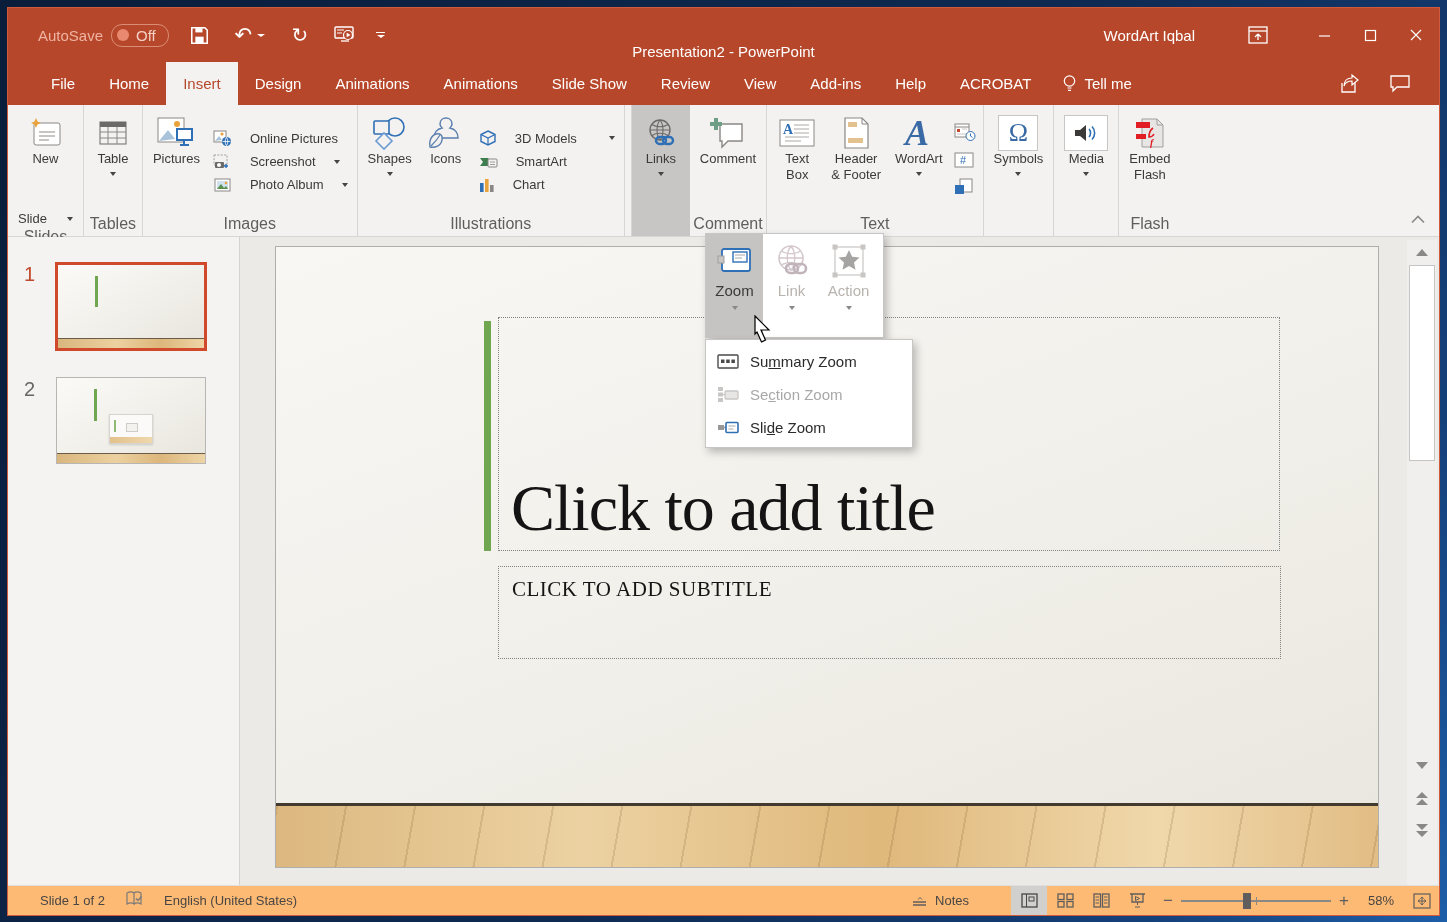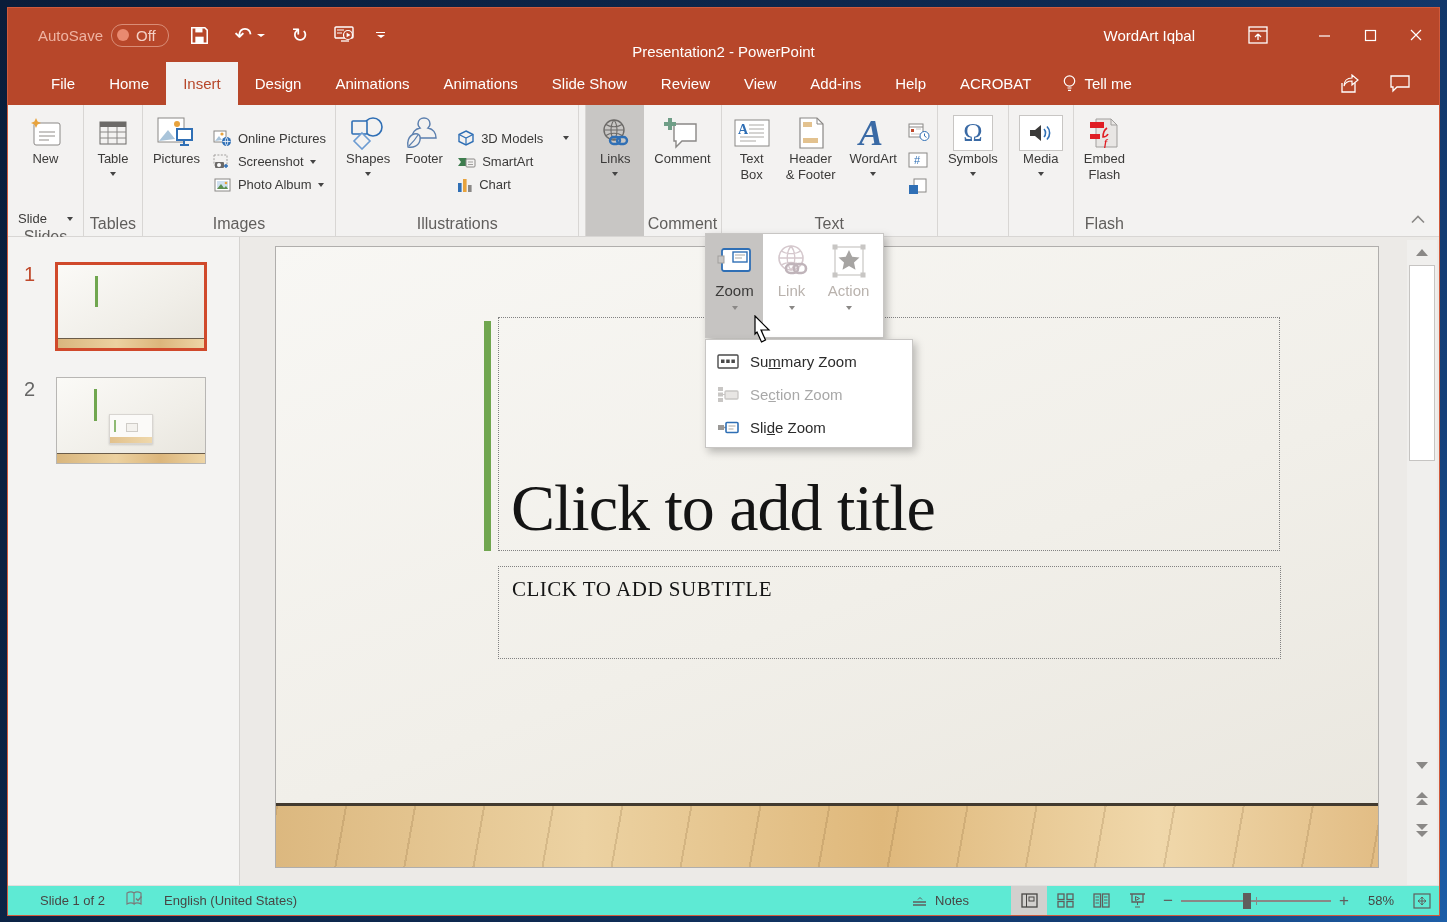--- a/index.html
+++ b/index.html
@@ -36,21 +36,21 @@
   .rgroup { display:flex; flex-direction:column; border-right:1px solid #d8d6d4; padding:3px 3px 0 3px; }
   .rgroup-items { flex:1; display:flex; align-items:stretch; }
   .rgroup-label { height:22px; line-height:20px; text-align:center; font-size:16px; color:#605e5c; }
   .bigbtn { display:flex; flex-direction:column; align-items:center; padding:7px 7px 0 7px; min-width:52px; }
   .bigbtn .bicon { height:36px; display:flex; align-items:center; justify-content:center; }
   .blabel { font-size:13px; color:#3b3a39; line-height:16px; text-align:center; white-space:nowrap; }
   .bl2 { display:flex; align-items:center; justify-content:center; gap:20px;margin-top:44px; }
   .caret { width:0; height:0; border-left:3.5px solid transparent; border-right:3.5px solid transparent; border-top:4px solid #444; }
   .caret.lone { margin-top:5px; }
   .smallcol { display:flex; flex-direction:column; justify-content:center; gap:7px; padding:0 6px; }
-  .smallbtn { display:flex; align-items:center; gap:6px; font-size:13px; color:#3b3a39; white-space:nowrap; }
+  .smallbtn { display:flex; align-items:center; gap:18px; font-size:13px; color:#3b3a39; white-space:nowrap; }
   .iconcol { display:flex; flex-direction:column; justify-content:center; gap:6px; padding:0 4px; }
   .links-group { background:#c8c6c4; border-right:none; }
   .collapse-ribbon { position:absolute; right:14px; bottom:8px; }
 
   
   .content { flex:1; display:flex; min-height:0; background:#eceae7; position:relative; }
   .thumbpanel { width:232px; background:#f4f3f2; border-right:1px solid #d4d2d0; position:relative; flex:0 0 auto; }
   .slidenum1 { position:absolute; left:16px; top:26px; font-size:20px; color:#c0492c; }
   .slidenum2 { position:absolute; left:16px; top:141px; font-size:20px; color:#666; }
   .thumb { position:absolute; overflow:hidden; }
@@ -83,21 +83,21 @@
 
   
   .vscroll { position:absolute; right:2px; top:3px; width:30px; bottom:0; background:#f0efed; }
   .sbtn { position:absolute; left:2px; width:26px; height:20px; display:flex; align-items:center; justify-content:center; }
   .tri-up { width:0; height:0; border-left:6px solid transparent; border-right:6px solid transparent; border-bottom:7px solid #8a8886; }
   .tri-down { width:0; height:0; border-left:6px solid transparent; border-right:6px solid transparent; border-top:7px solid #8a8886; }
   .sthumb { position:absolute; left:2px; top:25px; width:26px; height:196px; background:#fff; border:1px solid #c6c4c2; }
   .dblchev { display:flex; flex-direction:column; gap:1px; align-items:center; }
 
   
-  .statusbar { height:30px; background:#5eead4; border-top:1px solid #e1dfdd; display:flex; align-items:center; font-size:13px; color:#484644; flex:0 0 auto; }
+  .statusbar { height:30px; background:#fdba74; border-top:1px solid #e1dfdd; display:flex; align-items:center; font-size:13px; color:#484644; flex:0 0 auto; }
   .sb-left { display:flex; align-items:center; gap:20px; padding-left:32px; }
   .sb-right { margin-left:auto; display:flex; align-items:center; height:100%; }
   .notesbtn { display:flex; align-items:center; gap:7px; padding:0 14px; height:100%; }
   .viewbtn { width:36px; height:100%; display:flex; align-items:center; justify-content:center; }
   .viewbtn.active { background:#d2d0ce; }
   .zoomout, .zoomin { width:26px; height:100%; display:flex; align-items:center; justify-content:center; font-size:17px; color:#605e5c; }
   .ztrack { position:relative; width:150px; height:100%; }
   .ztrack .line { position:absolute; left:0; right:0; top:14px; height:2px; background:#8a8886; }
   .ztrack .tick { position:absolute; left:50%; top:11px; width:1px; height:8px; background:#8a8886; }
   .ztrack .zthumb { position:absolute; left:62px; top:7px; width:8px; height:16px; background:#605e5c; }
@@ -328,21 +328,21 @@
             <span class="caret lone"></span>
           </div>
           <div class="bigbtn">
             <span class="bicon">
               <svg width="40" height="34" viewBox="0 0 40 34">
                   <path d="M14 8c0-4 3-6 6-6s6 2 6 6c0 2-1 3-2 4 5 1 8 5 8 10H8c0-5 3-9 8-10-1-1-2-2-2-4z" fill="none" stroke="#5b7fae" stroke-width="1.5"></path>
                   <path d="M10 18C4 20 3 27 4 31c5 1 11-1 12-7 1-5-2-7-6-6z" fill="#f3f2f1" stroke="#5b7fae" stroke-width="1.4"></path>
                   <path d="M5 30c3-3 6-6 9-11" stroke="#5b7fae" stroke-width="1.2" fill="none"></path>
                 </svg>
             </span>
-            <span class="blabel">Footer</span>
+            <span class="blabel">Icons</span>
           </div>
           <div class="smallcol">
             <div class="smallbtn">
               <svg width="18" height="17" viewBox="0 0 18 17">
                   <path d="M9 1l7 3.5v7L9 15 2 11.5v-7z" fill="none" stroke="#2f6fb5" stroke-width="1.4"></path>
                   <path d="M2 4.5L9 8l7-3.5M9 8v7" stroke="#2f6fb5" stroke-width="1.2" fill="none"></path>
                 </svg>
               <span>3D Models</span>
               <span class="caret" style="margin-left:14px;"></span>
             </div>

